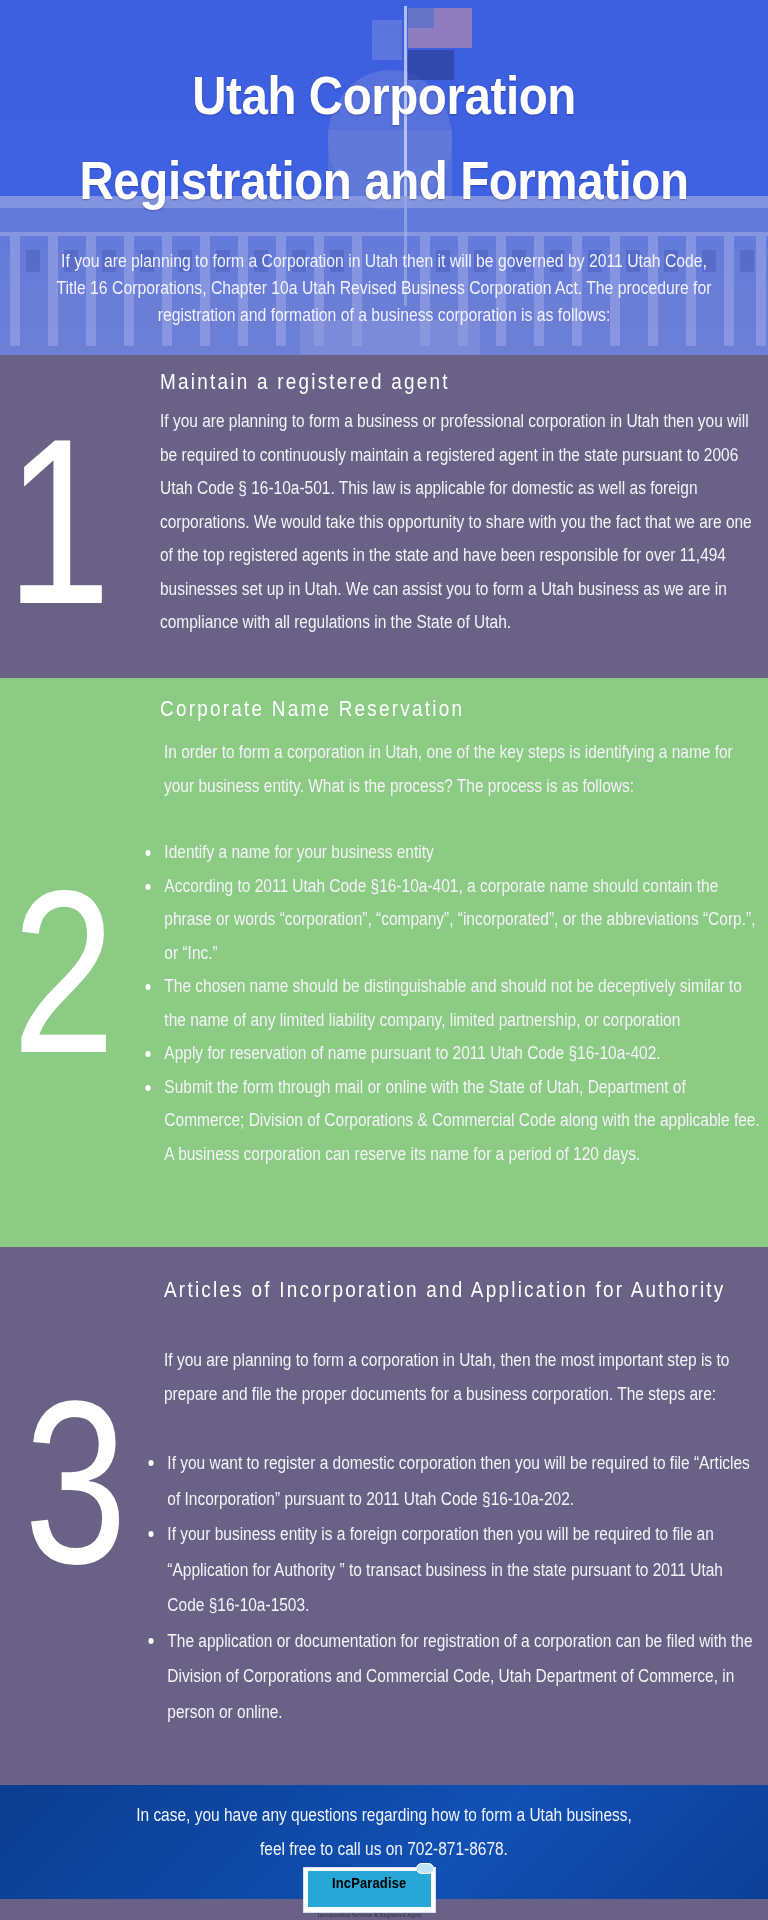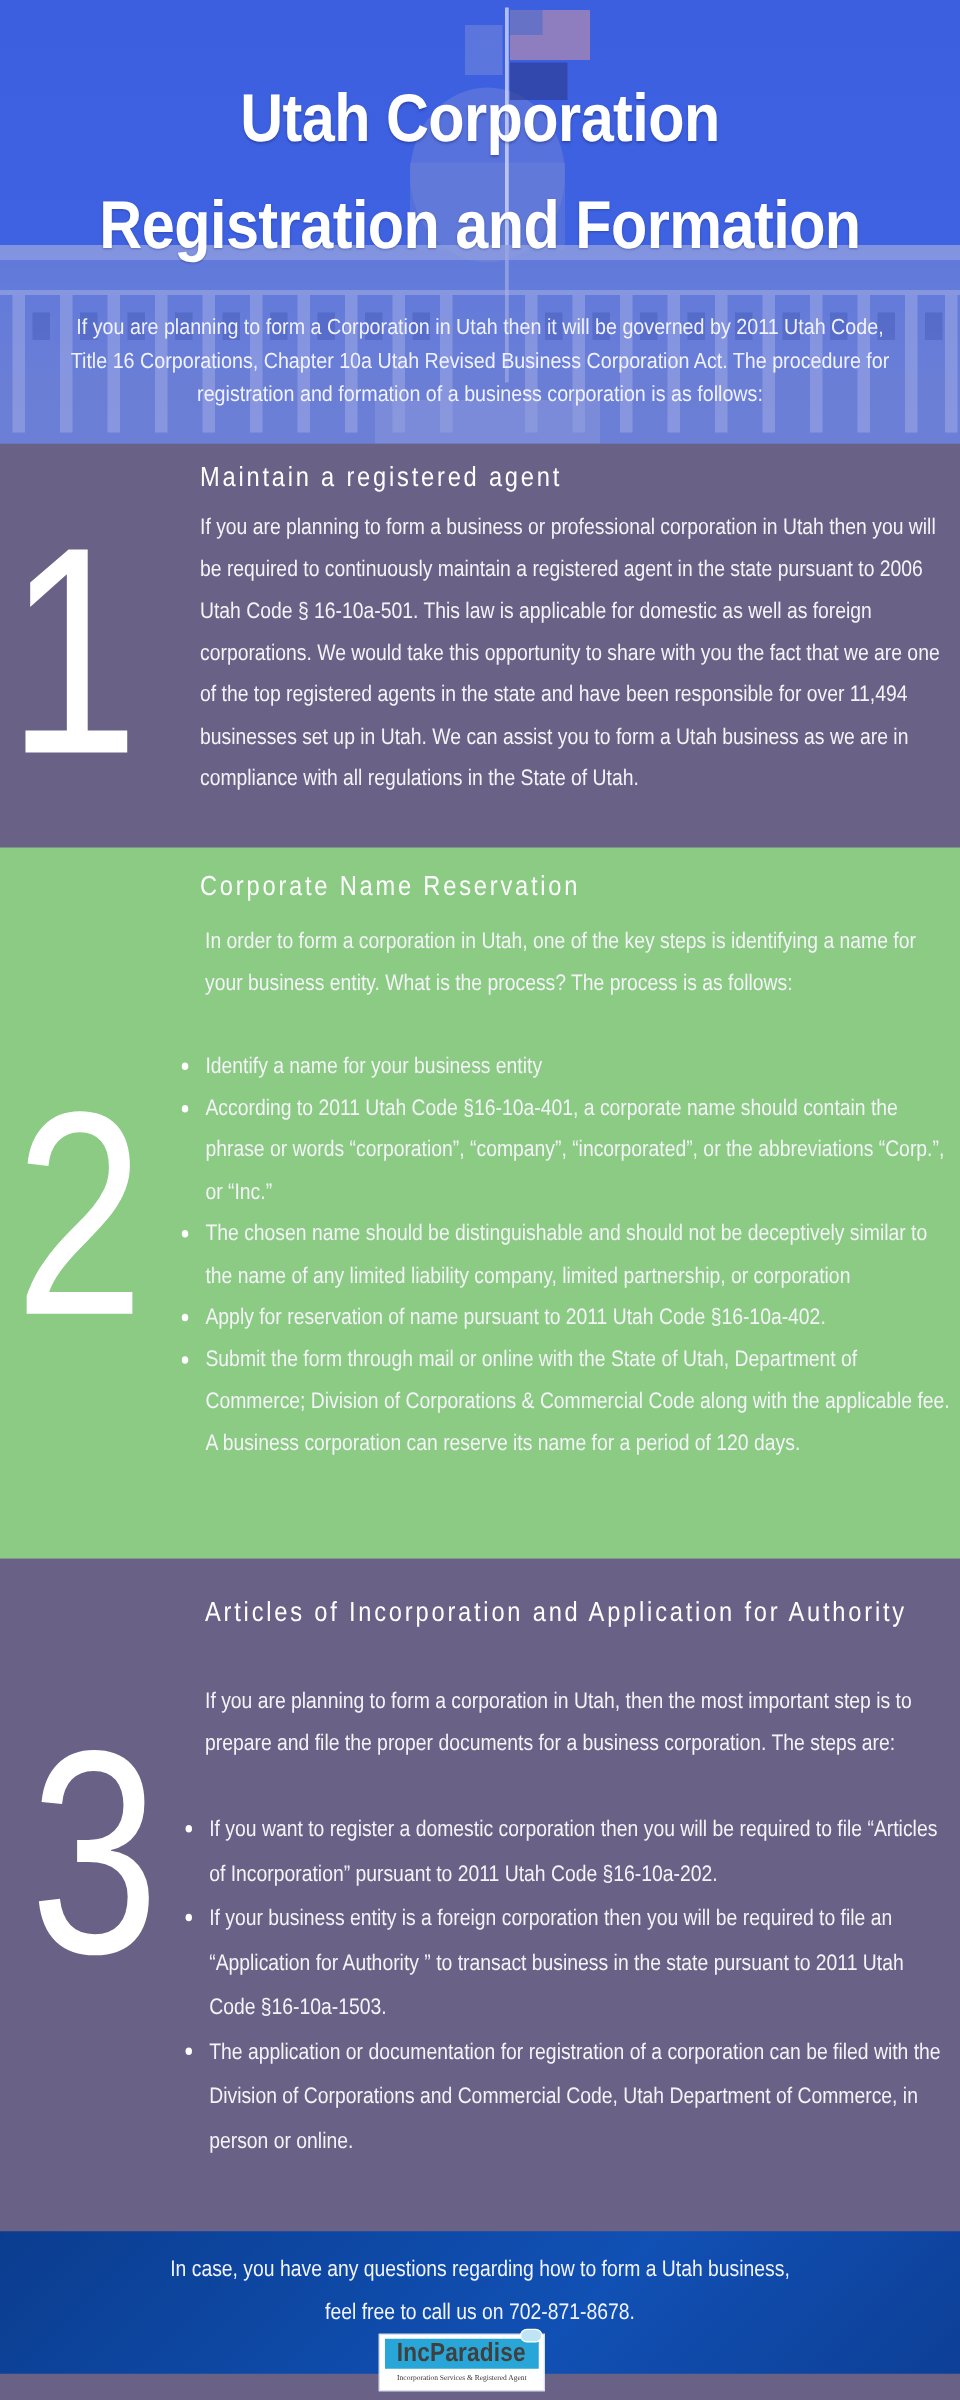--- a/index.html
+++ b/index.html
@@ -81,22 +81,22 @@
       transform: scaleX(0.86); transform-origin: center;
     }
     .footer-line.f1 { top: 13px; }
     .footer-line.f2 { top: 47px; }
 
     .logo {
       position: absolute; left: 303px; top: 1867px; width: 133px; height: 46px;
       background: #ffffff; border: 1px solid #d7e2ee; padding: 3px 4px;
     }
     .logo-band {
-      position: relative; height: 24px; background: #29a6d8; color: #404040;
-      font-weight: bold; font-size: 21px; line-height: 24px; text-align: center;
+      position: relative; height: 36px; background: #29a6d8; color: #000000;
+      font-weight: bold; font-size: 15px; line-height: 24px; text-align: center;
       letter-spacing: 0.2px;
     }
     .logo-band span { display: inline-block; transform: scaleX(0.86); }
     .logo-cloud {
       position: absolute; right: -3px; top: -8px; width: 18px; height: 11px;
       background: #bfe4f3; border-radius: 8px; border: 1px solid #ffffff;
     }
     .logo-tagline {
       font-family: "Liberation Serif", serif; font-size: 6px; color: #333;
       text-align: center; margin-top: 5px; white-space: nowrap;

